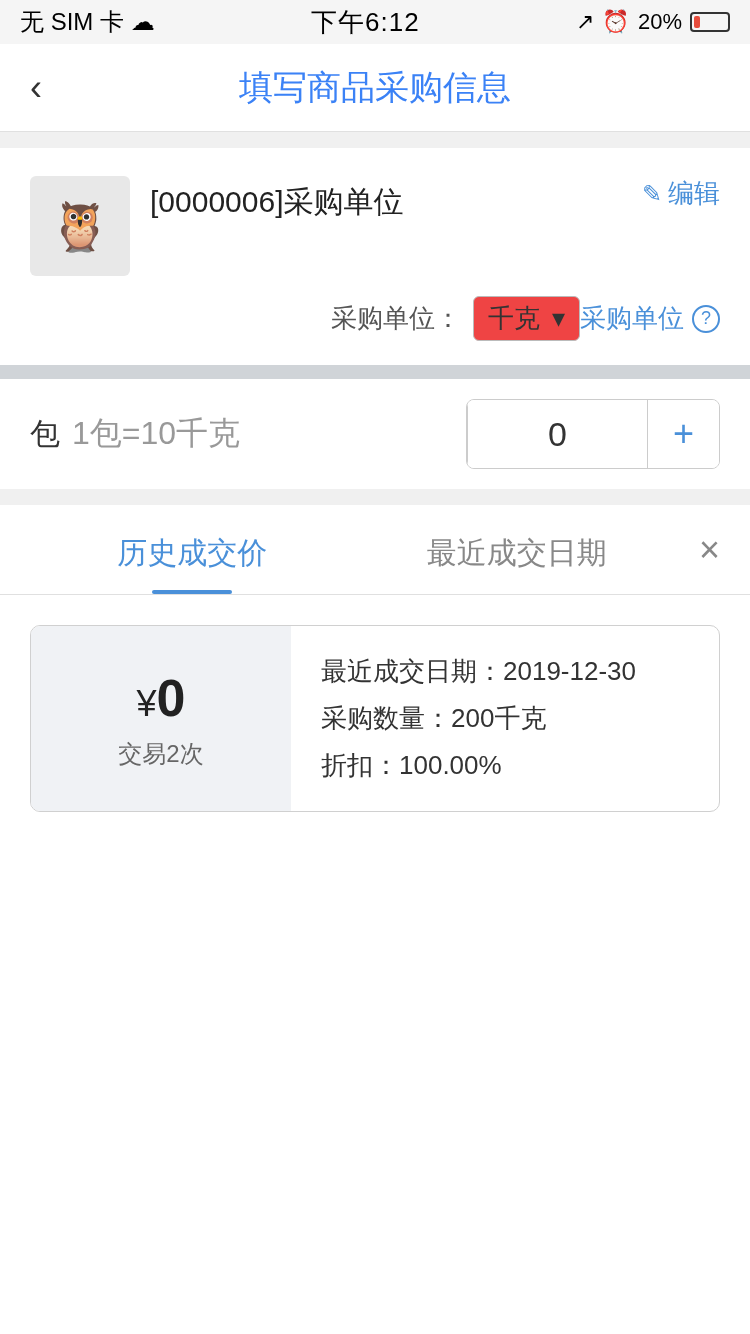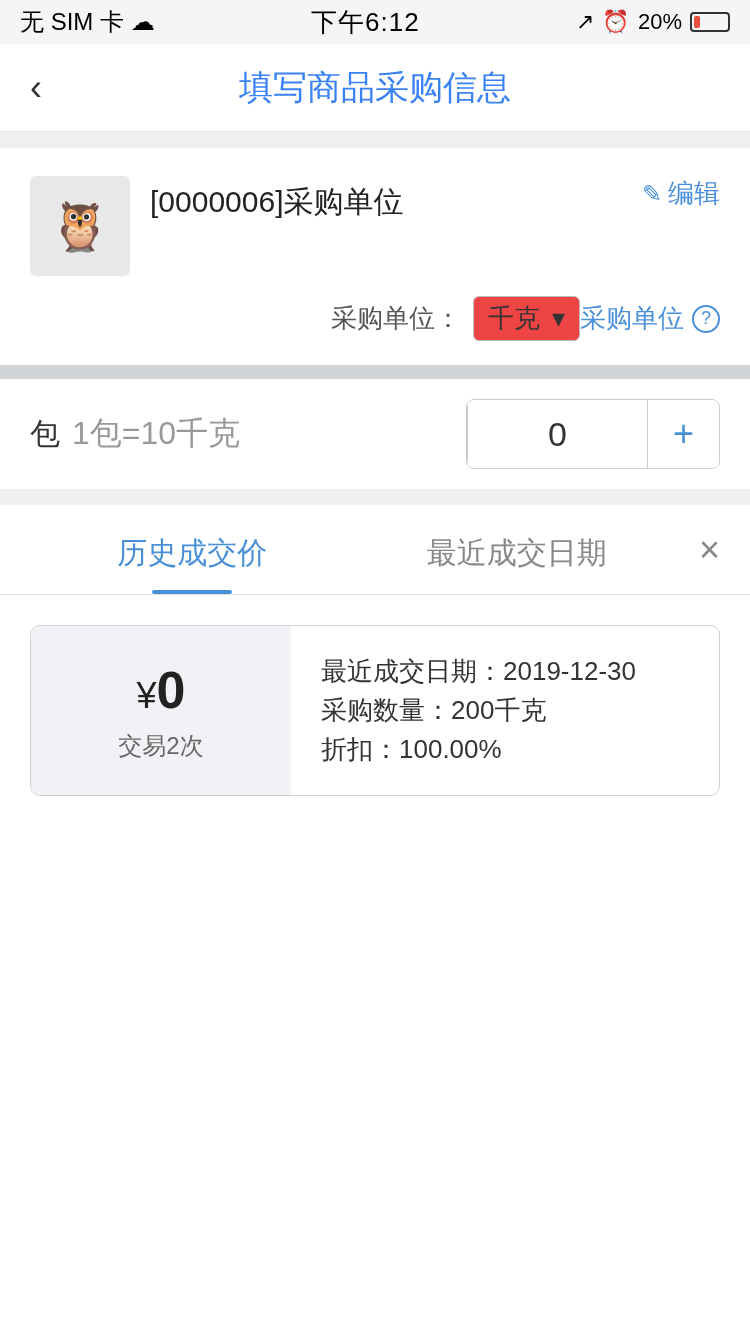--- a/index.html
+++ b/index.html
@@ -321,21 +321,21 @@
     .card-transactions {
       font-size: 24px;
       color: #666;
       margin-top: 10px;
     }
     .card-right {
       flex: 1;
       padding: 28px 30px;
       display: flex;
       flex-direction: column;
-      gap: 4px;
+      gap: 12px;
     }
     .card-detail-row {
       font-size: 26px;
       color: #333;
     }
 
     
     .bottom-space {
       background: #fff;
       flex: 1;

